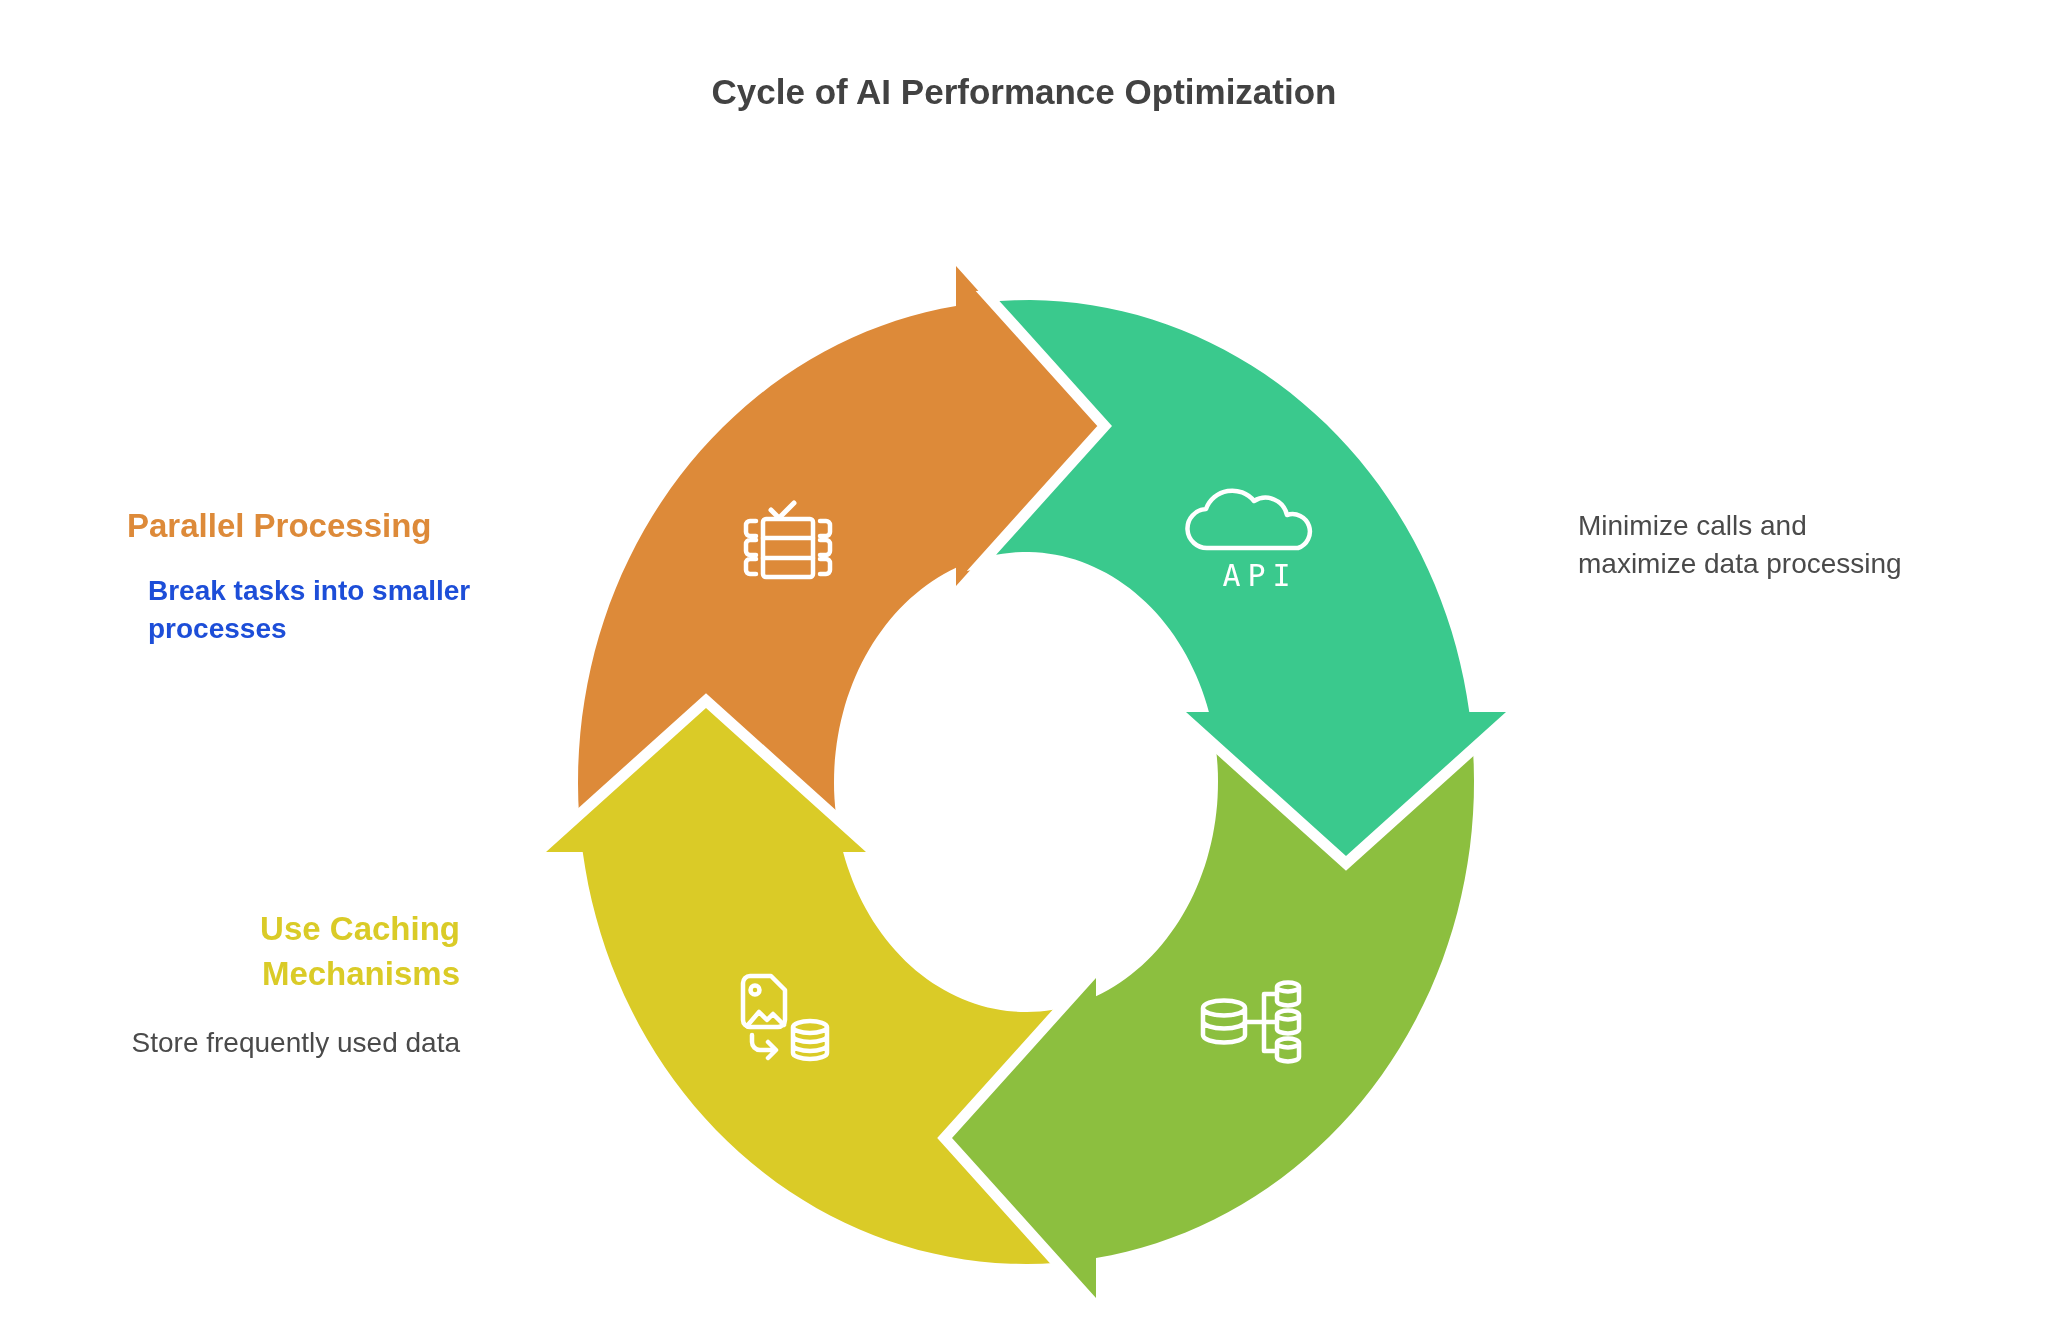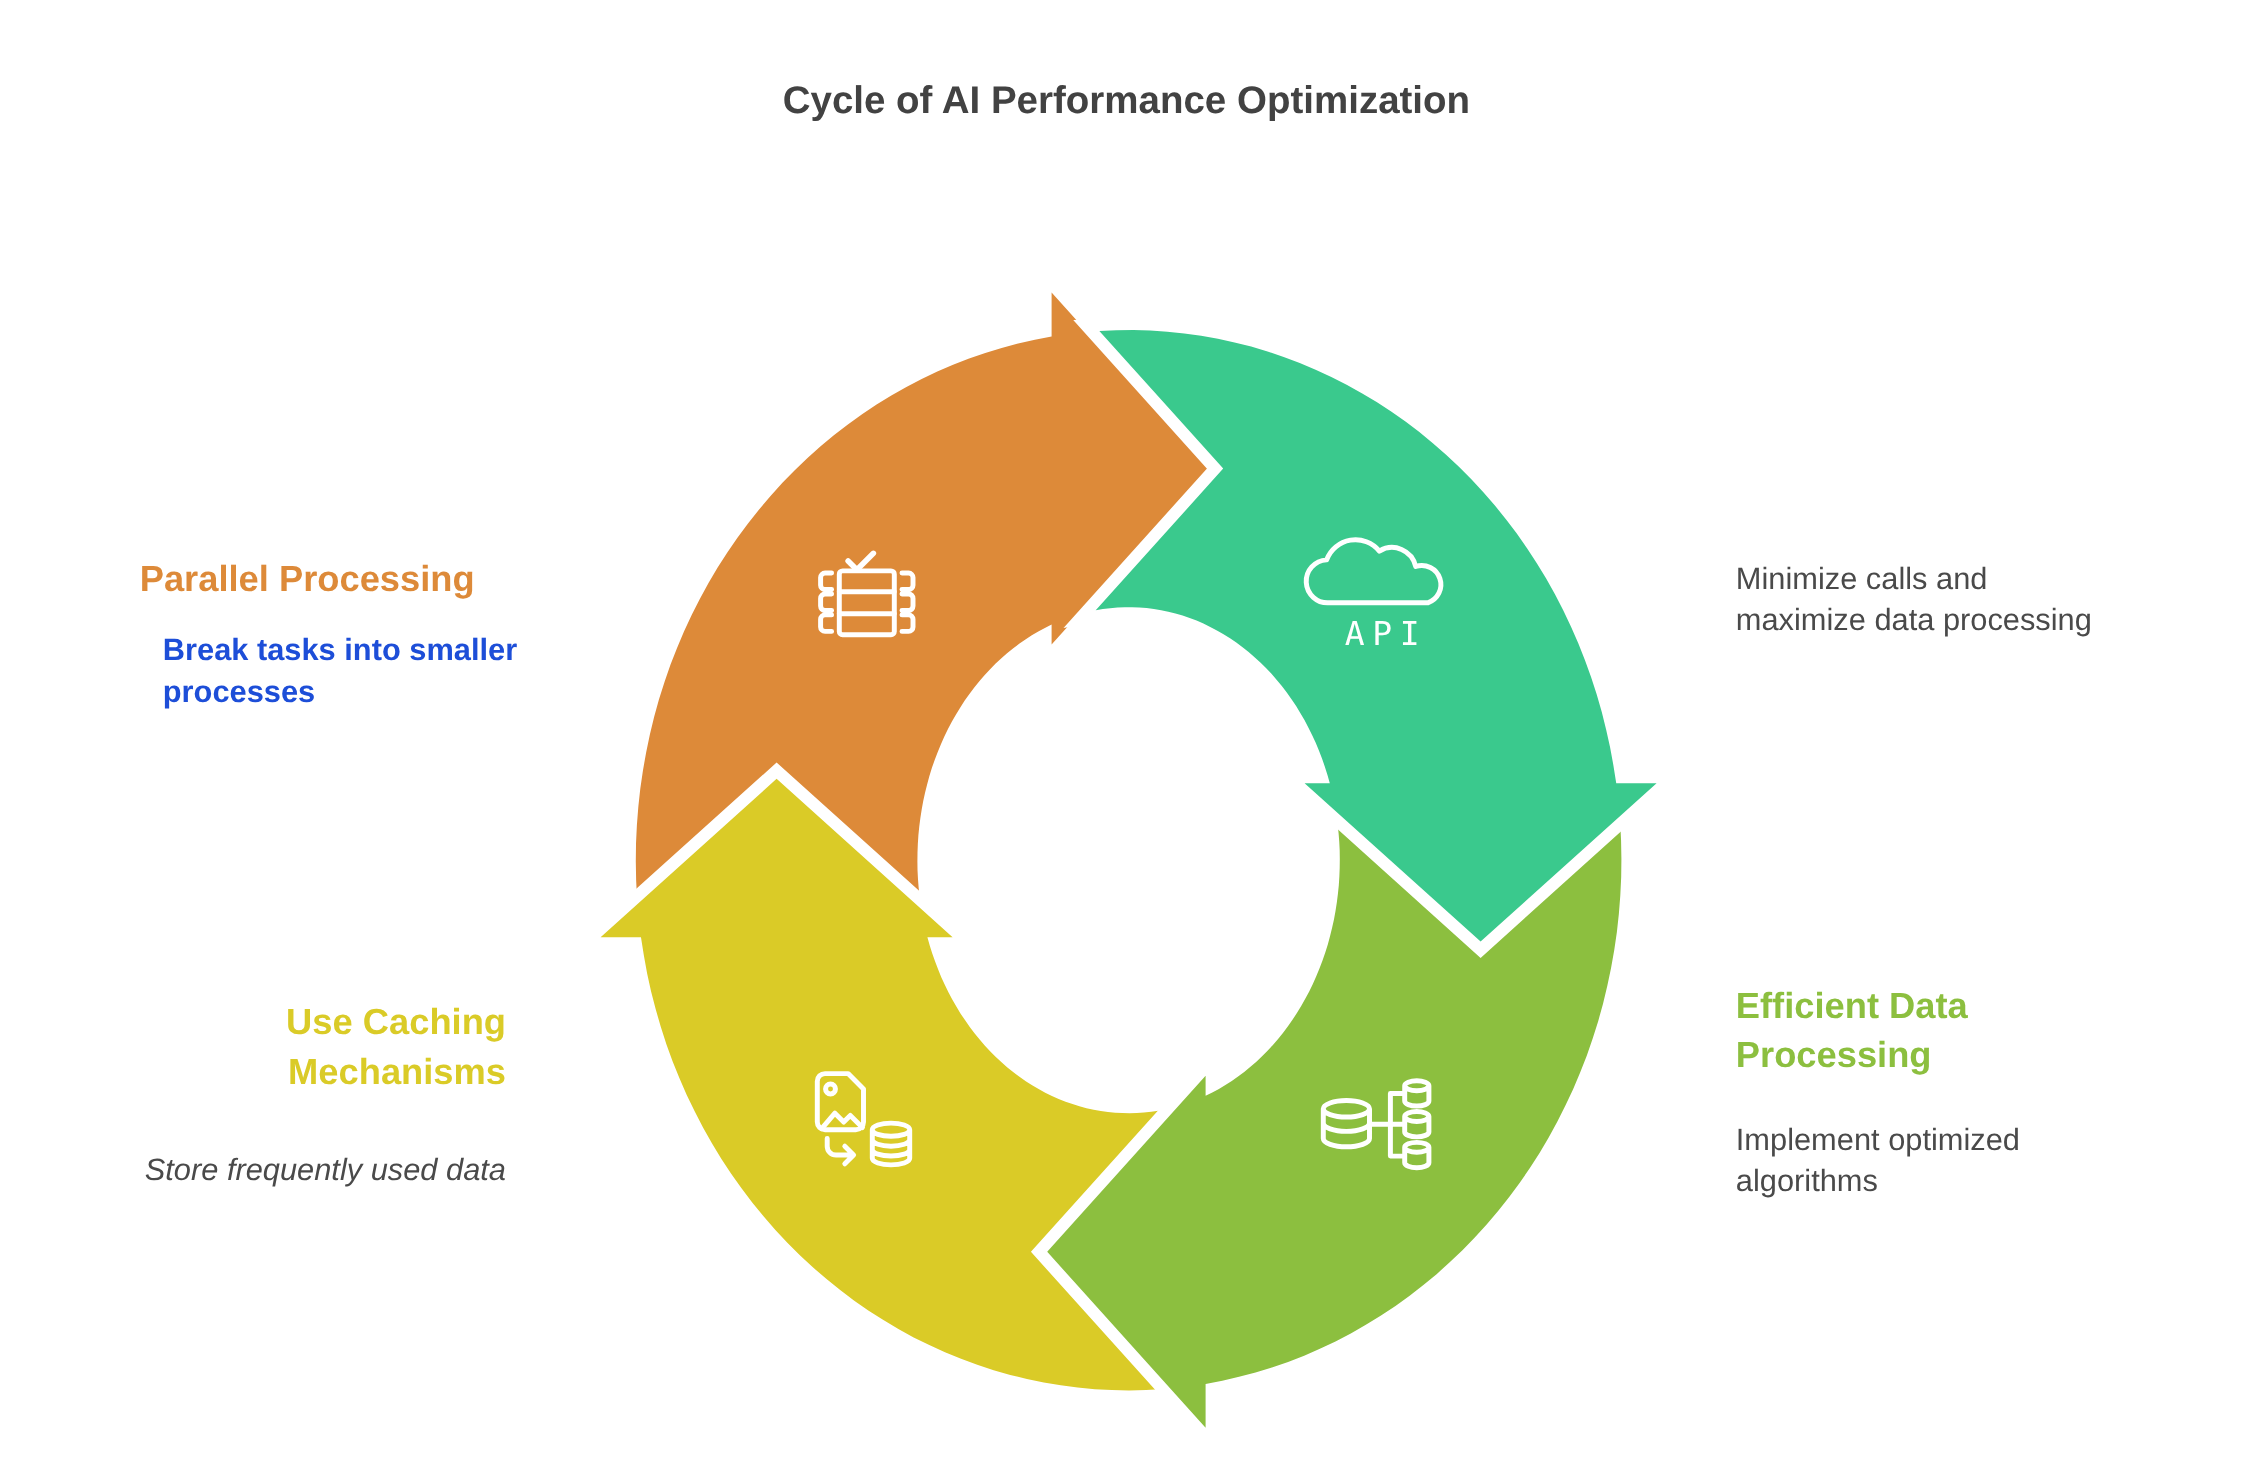--- a/index.html
+++ b/index.html
@@ -16,21 +16,21 @@
   .step-block { position:absolute; }
   .step-label { font-size:33px; font-weight:bold; line-height:45px; white-space:pre-line;margin-top:17px; }
   .step-desc  { font-size:28px; line-height:38px; white-space:pre-line; }
   .block-1 { left:127px;  top:486px; }
   .block-1 .step-desc { margin:24px 0 0 21px; }
   .block-2 { left:1578px; top:476px; }
   .block-2 .step-desc { margin-top:31px; }
   .block-3 { left:1578px; top:874px; }
   .block-3 .step-desc { margin-top:36px; }
   .block-4 { left:104px;  top:889px; width:356px; text-align:right; }
-  .block-4 .step-desc { margin-top:49px;font-style:italic; }
+  .block-4 .step-desc { margin-top:28px; }
   #ring-svg { position:absolute; left:0; top:0; }
 </style>
 </head>
 <body>
 
 <div class="screen">
 
   <div class="page-title" style="color: rgb(66, 66, 66);">Cycle of AI Performance Optimization</div>
 
   <svg id="ring-svg" width="2048" height="1334" viewBox="0 0 2048 1334">
@@ -87,26 +87,20 @@
     <div class="step-label" style="color: rgb(221, 138, 57);">Parallel Processing</div>
     <div class="step-desc" style="color: #1d4ed8; font-weight: bold;">Break tasks into smaller
 processes</div>
   </div>
 
   <div class="step-block block-2">
     <div class="step-desc" style="color: rgb(74, 74, 74);">Minimize calls and
 maximize data processing</div>
   </div>
 
-  <div class="step-block block-3">
-    <div class="step-label" style="color: rgb(140, 191, 63);">Efficient Data
-Processing</div>
-    <div class="step-desc" style="color: rgb(74, 74, 74);">Implement optimized
-algorithms</div>
-  </div>
 
   <div class="step-block block-4">
     <div class="step-label" style="color: rgb(218, 203, 39);">Use Caching
 Mechanisms</div>
     <div class="step-desc" style="color: rgb(74, 74, 74);">Store frequently used data</div>
   </div>
 
 </div>
 
 </body></html>

